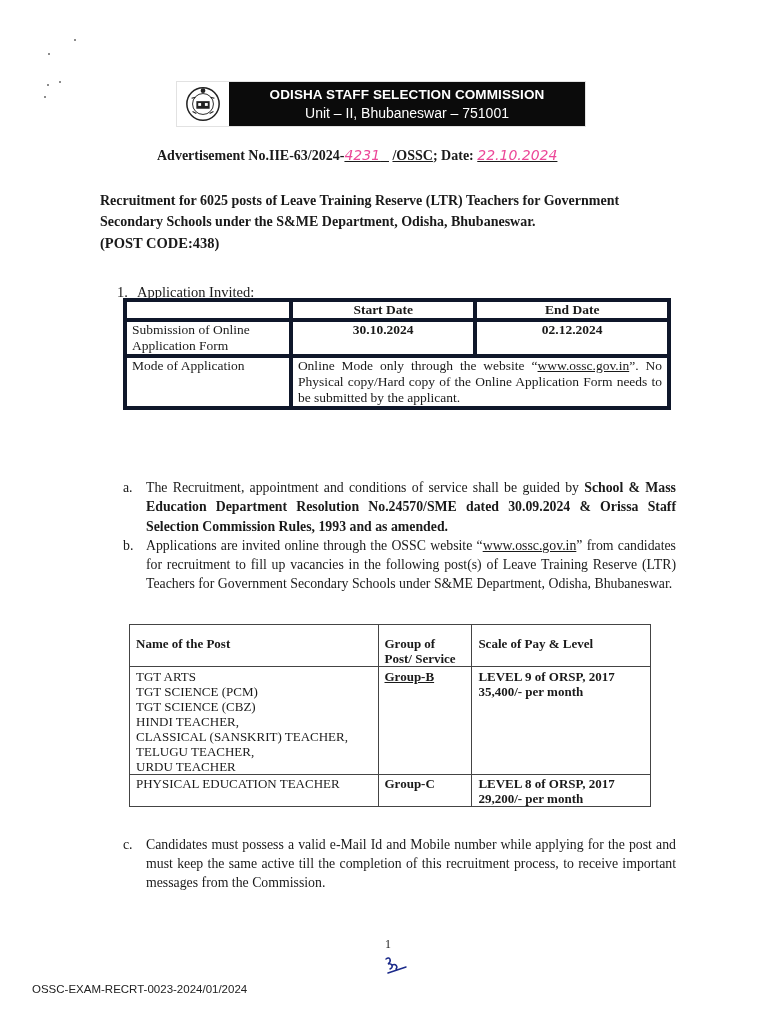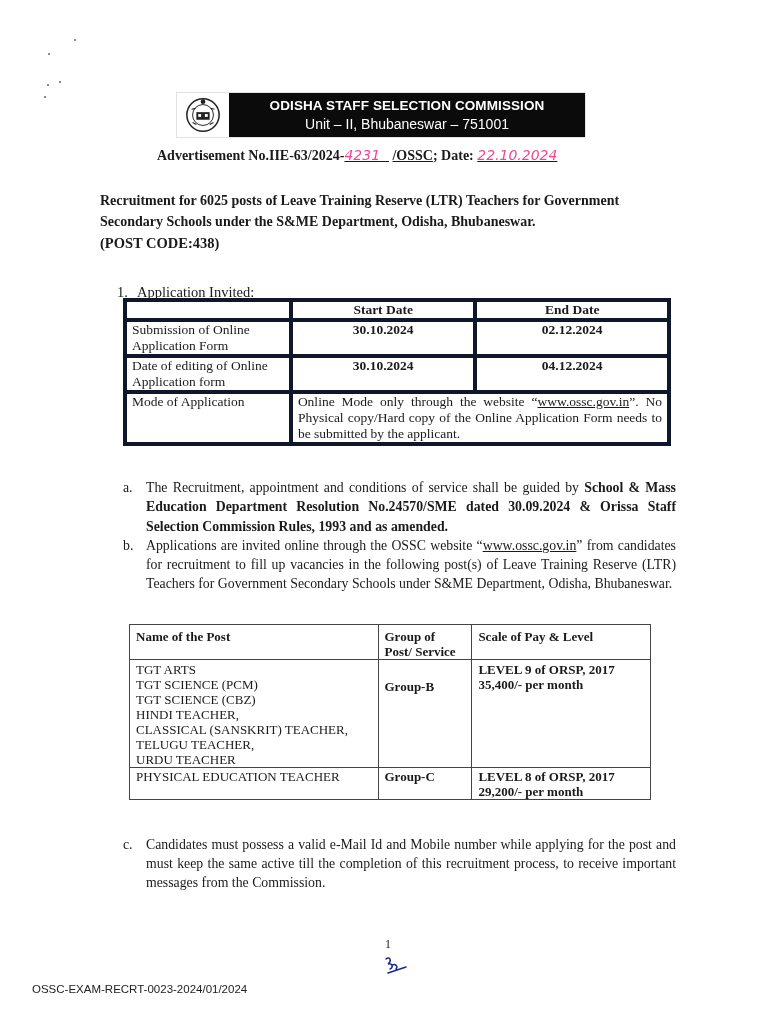--- a/index.html
+++ b/index.html
@@ -1,20 +1,20 @@
 <!DOCTYPE html>
 <html><head>
   <meta charset="utf-8">
   <style>
     * { box-sizing: border-box; margin: 0; padding: 0; }
     html, body { width: 768px; height: 1024px; background: #ffffff; overflow: hidden; }
     body { position: relative; font-family: "Liberation Serif", serif; color: #1a1a1a; }
 
     .header-band {
-      position: absolute; left: 176px; top: 92px; width: 410px; height: 46px;
+      position: absolute; left: 176px; top: 81px; width: 410px; height: 46px;
       display: flex; align-items: stretch; border: 1px solid #e2e2e2;
     }
     .logo-box {
       width: 52px; background: #fff; display: flex; align-items: center; justify-content: center;
     }
     .logo-box svg { width: 38px; height: 38px; }
     .header-black {
       flex: 1; background: #0b0b0b; color: #fff; display: flex; flex-direction: column;
       align-items: center; justify-content: center; font-family: "Liberation Sans", sans-serif;
     }
@@ -67,21 +67,21 @@
     .para .mk { width: 23px; flex: none; }
     .para .tx { flex: 1; }
     .para b { font-weight: bold; }
 
     .post-table {
       position: absolute; left: 129px; top: 624px; width: 522px; font-size: 13px;
     }
     .post-table td, .post-table th {
       border: 1px solid #444; vertical-align: top; padding: 0 6px; line-height: 15px;
     }
-    .post-table th { text-align: left; font-weight: bold; height: 32px; padding-top: 4px; }
+    .post-table th { text-align: left; font-weight: bold; height: 32px; padding-top: 11px; }
     .post-table .pc1 { width: 249px; }
     .post-table .pc2 { width: 94px; }
     .post-table .pc3 { width: 179px; }
     .post-table td.grp, .post-table td.pay { font-weight: bold; }
     .post-table .note { font-weight: bold; padding-top: 1px; padding-bottom: 2px; }
 
     .para-c {
       position: absolute; left: 123px; top: 835px; width: 553px; font-size: 13.8px;
       line-height: 19px; text-align: justify;
     }
@@ -143,25 +143,20 @@
       <tr class="r-h">
     <th class="c1"></th>
     <th class="c2">Start Date</th>
     <th class="c3">End Date</th>
   </tr>
   <tr class="r2">
     <td>Submission of Online Application Form</td>
     <td class="date">30.10.2024</td>
     <td class="date">02.12.2024</td>
   </tr>
-  <tr class="r3">
-    <td>Date of editing of Online Application form</td>
-    <td class="date">30.10.2024</td>
-    <td class="date">04.12.2024</td>
-  </tr>
   <tr class="r4">
     <td>Mode of Application</td>
     <td colspan="2" class="mode"><span>Online Mode only through the website “</span><span class="ul">www.ossc.gov.in</span><span>”. No Physical copy/Hard copy of the Online Application Form needs to be submitted by the applicant.</span></td>
   </tr>
 </tbody>
   </table>
 
 <div class="para-list">
   <div class="para">
     <span class="mk">a.</span>
@@ -183,21 +178,21 @@
   <tr>
     <td style="padding-top:2px;">
       <div>TGT ARTS</div>
       <div>TGT SCIENCE (PCM)</div>
       <div>TGT SCIENCE (CBZ)</div>
       <div>HINDI TEACHER,</div>
       <div>CLASSICAL (SANSKRIT) TEACHER,</div>
       <div>TELUGU TEACHER,</div>
       <div>URDU TEACHER</div>
     </td>
-    <td class="grp" style="padding-top:19px;">Group-B</td>
+    <td class="grp" style="padding-top:2px;text-decoration:underline;">Group-B</td>
     <td class="pay" style="padding-top:2px;">
       <div>LEVEL 9 of ORSP, 2017</div>
       <div>35,400/- per month</div>
     </td>
   </tr>
   <tr>
     <td style="padding-top:1px;">
       <div>PHYSICAL EDUCATION TEACHER</div>
     </td>
     <td class="grp" style="padding-top:1px;">Group-C</td>

